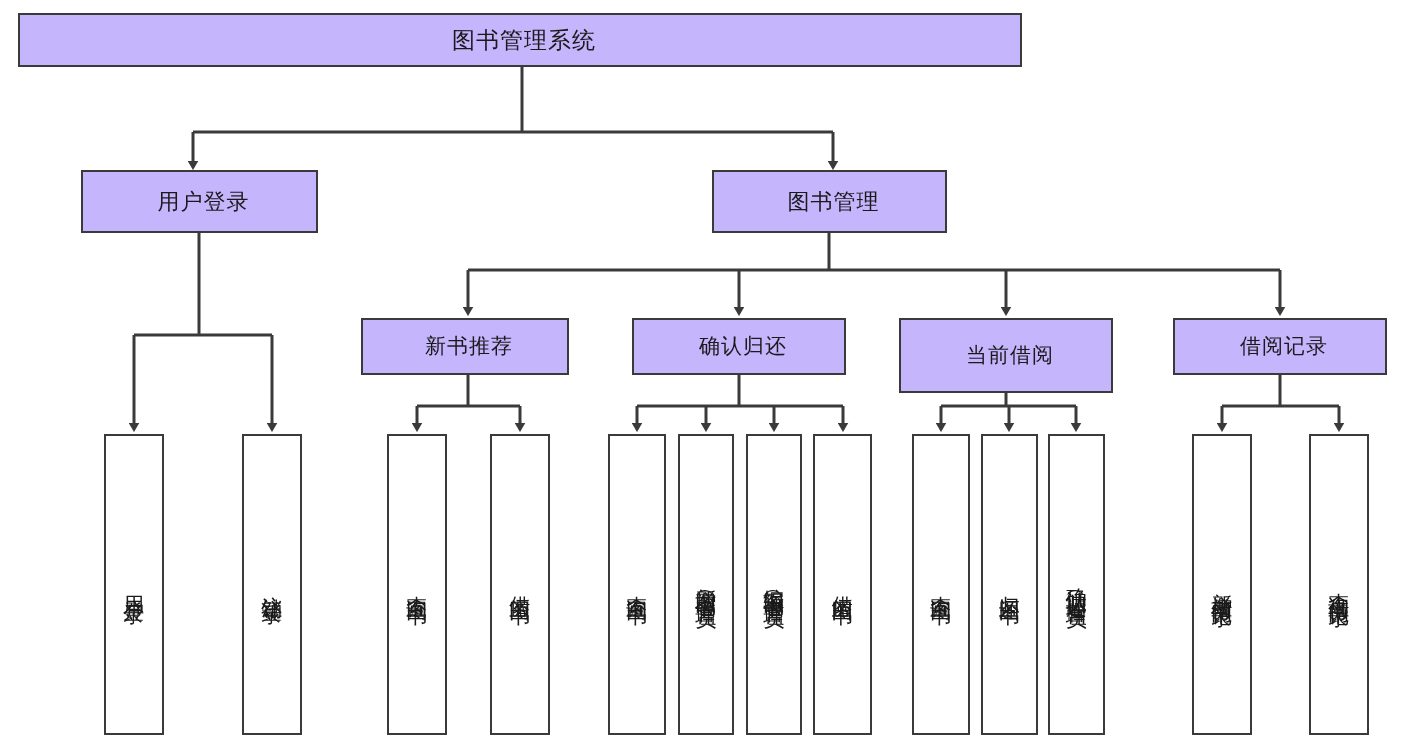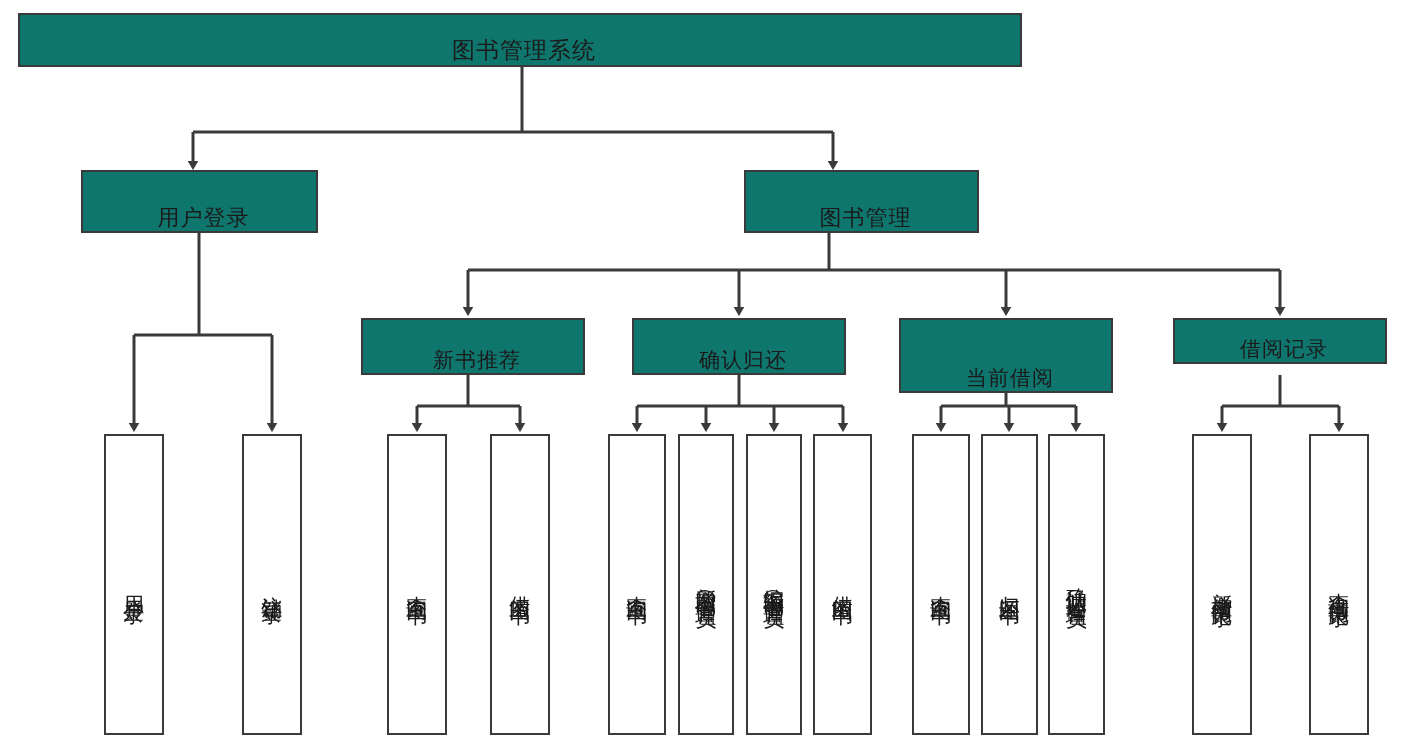--- a/index.html
+++ b/index.html
@@ -11,24 +11,24 @@
   }
   #stage{position:relative;width:1405px;height:747px;}
 
   
   #wires{position:absolute;left:0;top:0;width:1405px;height:747px;}
 
   
   .node{
     position:absolute;
     box-sizing:border-box;
-    background:#0f766e;
+    background:#c4b5fd;
     border:2.5px solid #3a3a3a;
     display:flex;
-    align-items:flex-end;
+    align-items:center;
     justify-content:center;
     color:#1a1a1a;
     padding-left:8px;
   }
   .node-label{
     font-size:22px;
     line-height:1.25;
     letter-spacing:1px;
     white-space:nowrap;
     text-align:center;
@@ -126,37 +126,37 @@
   </svg>
 
   <div class="node root" style="left:18px;top:13px;width:1004px;height:54px;">
     <span class="node-label">图书管理系统</span>
   </div>
 
   <div class="node lvl2" style="left:81px;top:170px;width:237px;height:63px;">
     <span class="node-label">用户登录</span>
   </div>
 
-  <div class="node lvl2" style="left:712px;top:170px;width:235px;height:63px;margin-left:32px;">
+  <div class="node lvl2" style="left:712px;top:170px;width:235px;height:63px;">
     <span class="node-label">图书管理</span>
   </div>
 
-  <div class="node lvl3" style="left:361px;top:318px;width:224px;height:57px;">
+  <div class="node lvl3" style="left:361px;top:318px;width:208px;height:57px;">
     <span class="node-label">新书推荐</span>
   </div>
 
   <div class="node lvl3" style="left:632px;top:318px;width:214px;height:57px;">
     <span class="node-label">确认归还</span>
   </div>
 
   <div class="node lvl3" style="left:899px;top:318px;width:214px;height:75px;">
     <span class="node-label">当前借阅</span>
   </div>
 
-  <div class="node lvl3" style="left:1173px;top:318px;width:214px;height:46px;">
+  <div class="node lvl3" style="left:1173px;top:318px;width:214px;height:57px;">
     <span class="node-label">借阅记录</span>
   </div>
 
   <div class="leaf" style="left:104px;top:434px;width:60px;height:301px;">
     <span class="leaf-label">用户登录</span>
   </div>
 
   <div class="leaf" style="left:242px;top:434px;width:60px;height:301px;">
     <span class="leaf-label">注销登录</span>
   </div>

